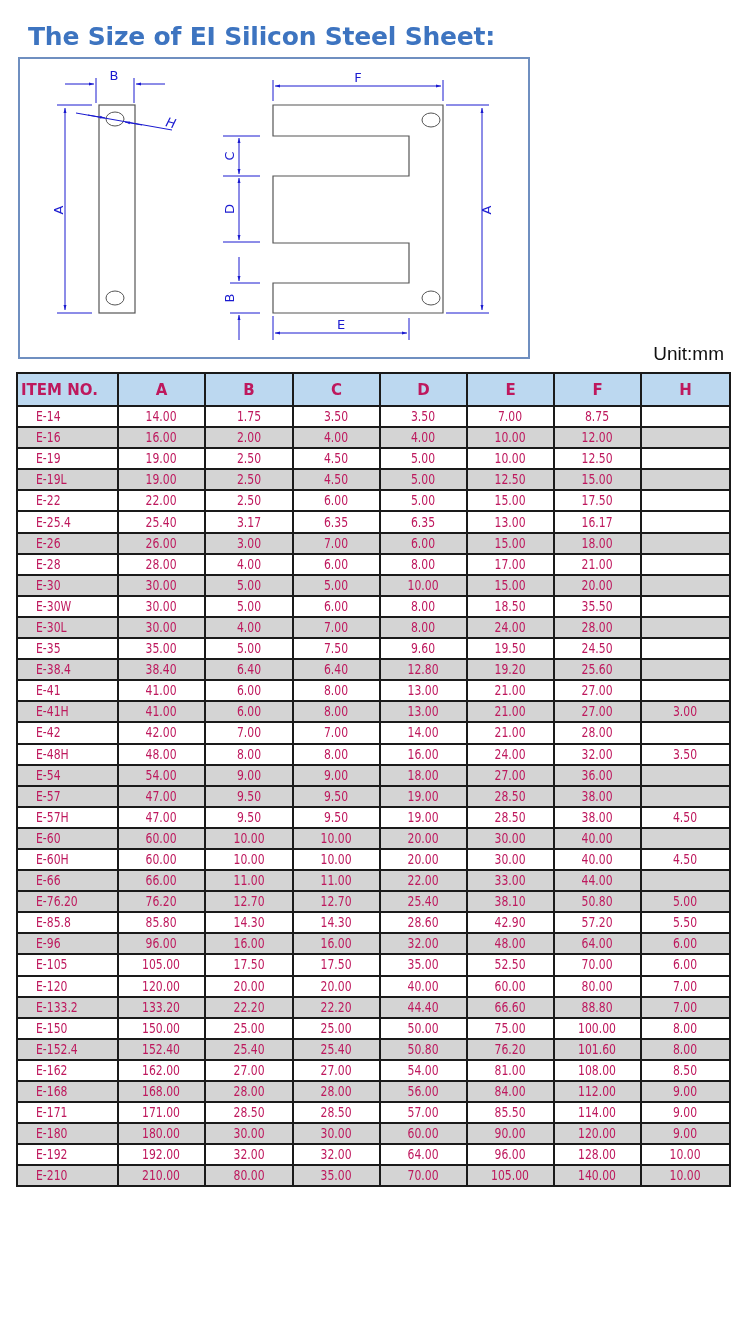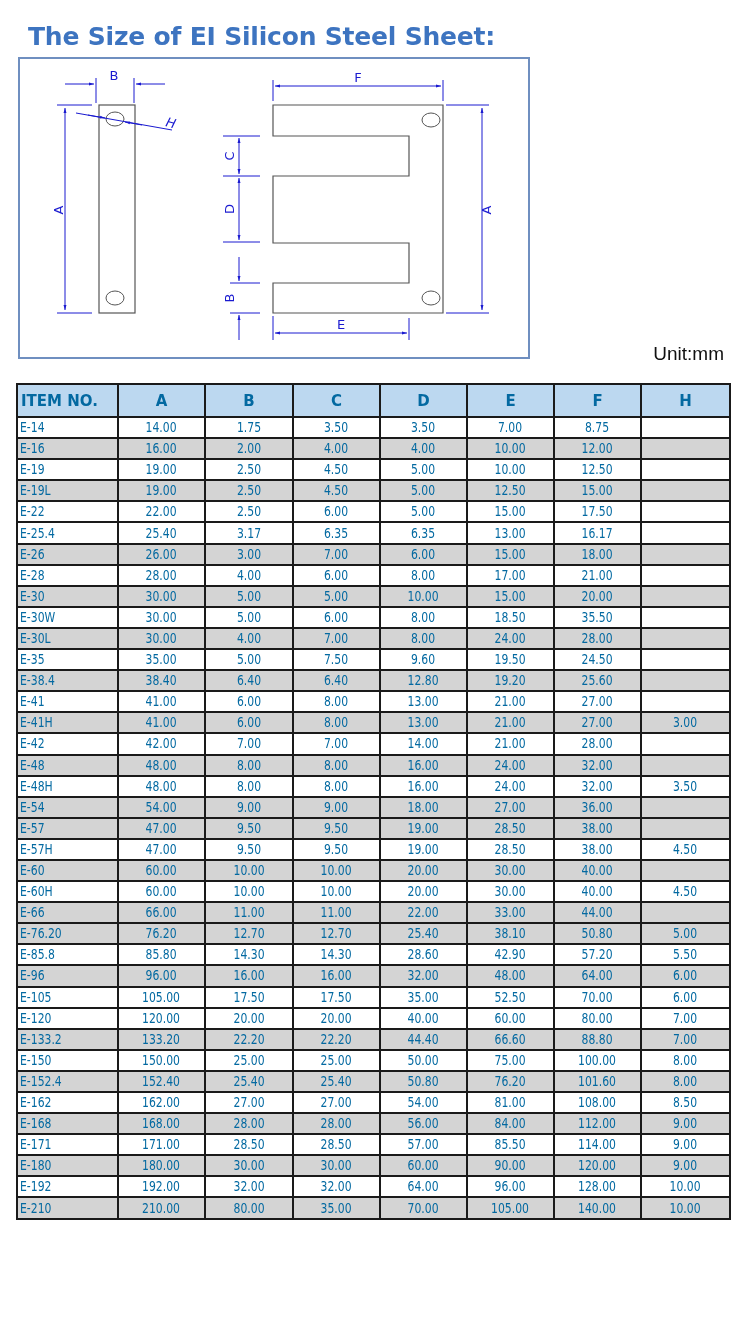--- a/index.html
+++ b/index.html
@@ -1,26 +1,26 @@
 <!DOCTYPE html>
 <html><head>
 <meta charset="utf-8">
 <style>
   html, body { margin:0; padding:0; background:#ffffff; }
   body { width:750px; height:1342px; position:relative; overflow:hidden; font-family:"DejaVu Sans", sans-serif; }
   .title { position:absolute; left:28px; top:22px; font-family:"DejaVu Sans", sans-serif; font-weight:bold; font-size:25px; color:#3d74c0; letter-spacing:-0.2px; white-space:nowrap; }
   .diagram { position:absolute; left:18px; top:57px; width:512px; height:302px; border:2px solid #6f8fc0; box-sizing:border-box; background:#fff; }
   .diagram svg { position:absolute; left:0; top:0; }
   .unit { position:absolute; right:26px; top:343px; font-family:"Liberation Sans", sans-serif; font-size:19px; color:#111; }
-  table.spec { position:absolute; left:16px; top:383px; border-collapse:collapse; font-family:"DejaVu Sans", sans-serif; font-size:14px; color:#0369a1; table-layout:fixed; }
+  table.spec { position:absolute; left:16px; top:372px; border-collapse:collapse; font-family:"DejaVu Sans", sans-serif; font-size:14px; color:#be185d; table-layout:fixed; }
   table.spec th, table.spec td { border:2px solid #1a1a1a; padding:0; }
   table.spec th { background:#bcd8f0; height:31px; font-weight:bold; font-size:15px; text-align:center; }
   table.spec th.first { text-align:left; padding-left:3px; }
   table.spec td { height:19.1px; line-height:19px; text-align:center; white-space:nowrap; font-stretch:condensed; }
-  table.spec td.item { text-align:left; padding-left:2px; }
+  table.spec td.item { text-align:left; padding-left:18px; }
   table.spec tr.alt td { background:#d4d4d4; }
   .cond { display:inline-block; transform:scaleX(0.86); transform-origin:center; }
   td.item .cond { transform-origin:left; }
 </style>
 </head>
 <body>
 
 <div class="title">The Size of EI Silicon Steel Sheet:</div>
 
 <div class="diagram">
@@ -265,30 +265,20 @@
       <tr>
         <td class="item"><span class="cond">E-42</span></td>
         <td><span class="cond">42.00</span></td>
         <td><span class="cond">7.00</span></td>
         <td><span class="cond">7.00</span></td>
         <td><span class="cond">14.00</span></td>
         <td><span class="cond">21.00</span></td>
         <td><span class="cond">28.00</span></td>
         <td><span class="cond"></span></td>
       </tr>
-      <tr class="alt">
-        <td class="item"><span class="cond">E-48</span></td>
-        <td><span class="cond">48.00</span></td>
-        <td><span class="cond">8.00</span></td>
-        <td><span class="cond">8.00</span></td>
-        <td><span class="cond">16.00</span></td>
-        <td><span class="cond">24.00</span></td>
-        <td><span class="cond">32.00</span></td>
-        <td><span class="cond"></span></td>
-      </tr>
       <tr>
         <td class="item"><span class="cond">E-48H</span></td>
         <td><span class="cond">48.00</span></td>
         <td><span class="cond">8.00</span></td>
         <td><span class="cond">8.00</span></td>
         <td><span class="cond">16.00</span></td>
         <td><span class="cond">24.00</span></td>
         <td><span class="cond">32.00</span></td>
         <td><span class="cond">3.50</span></td>
       </tr>

